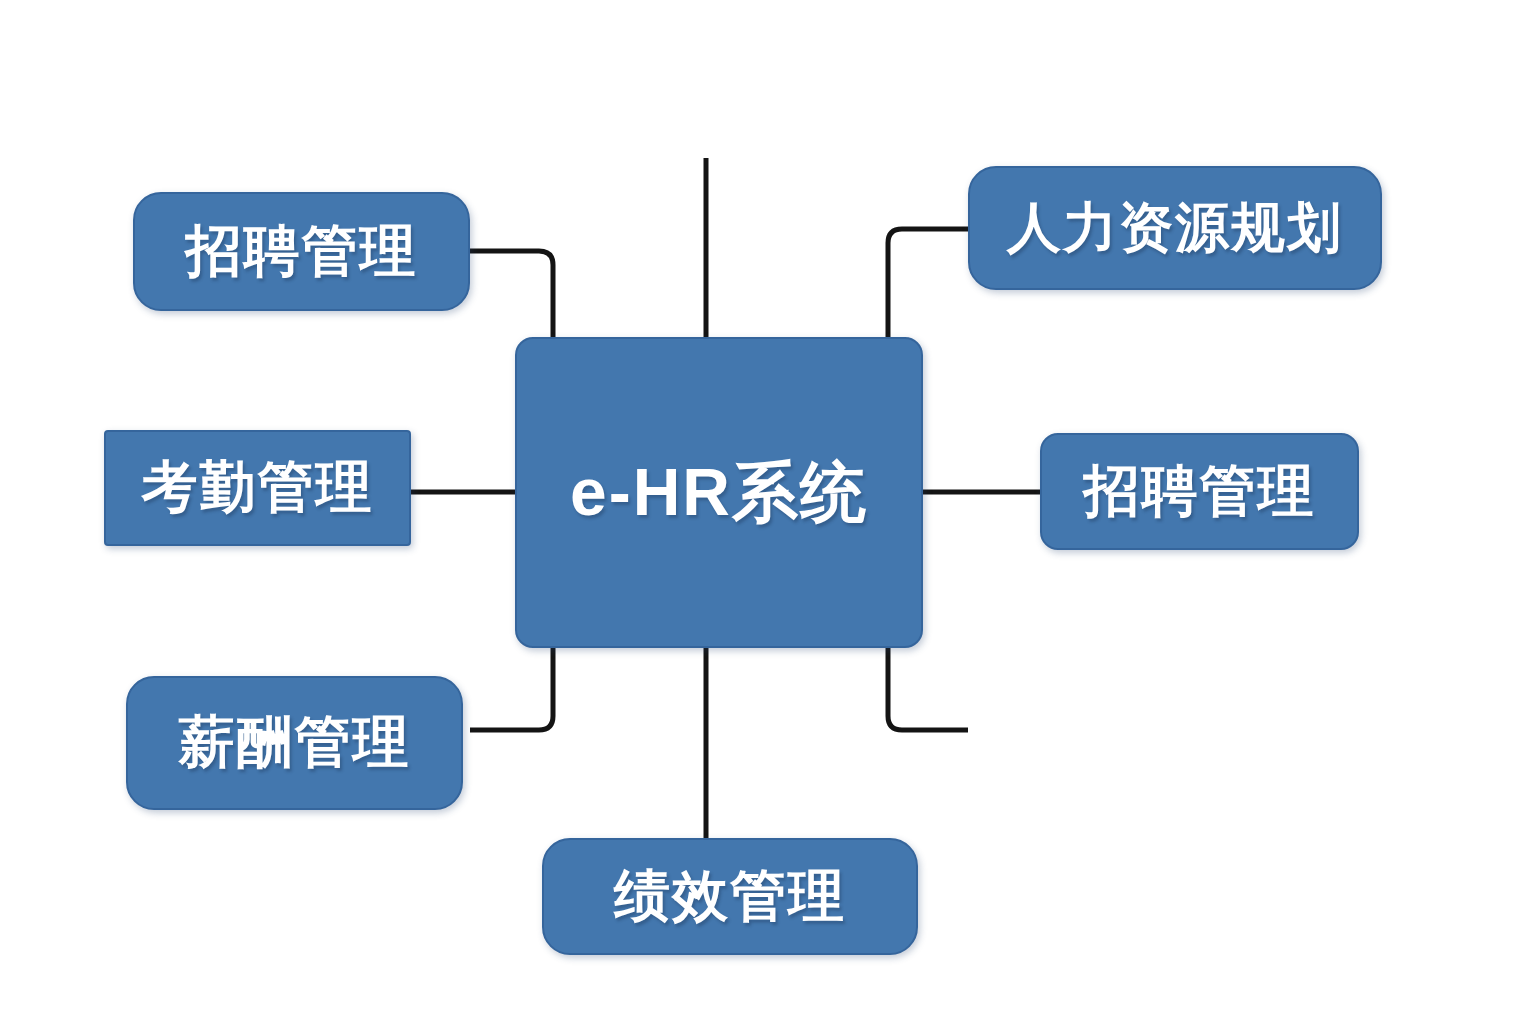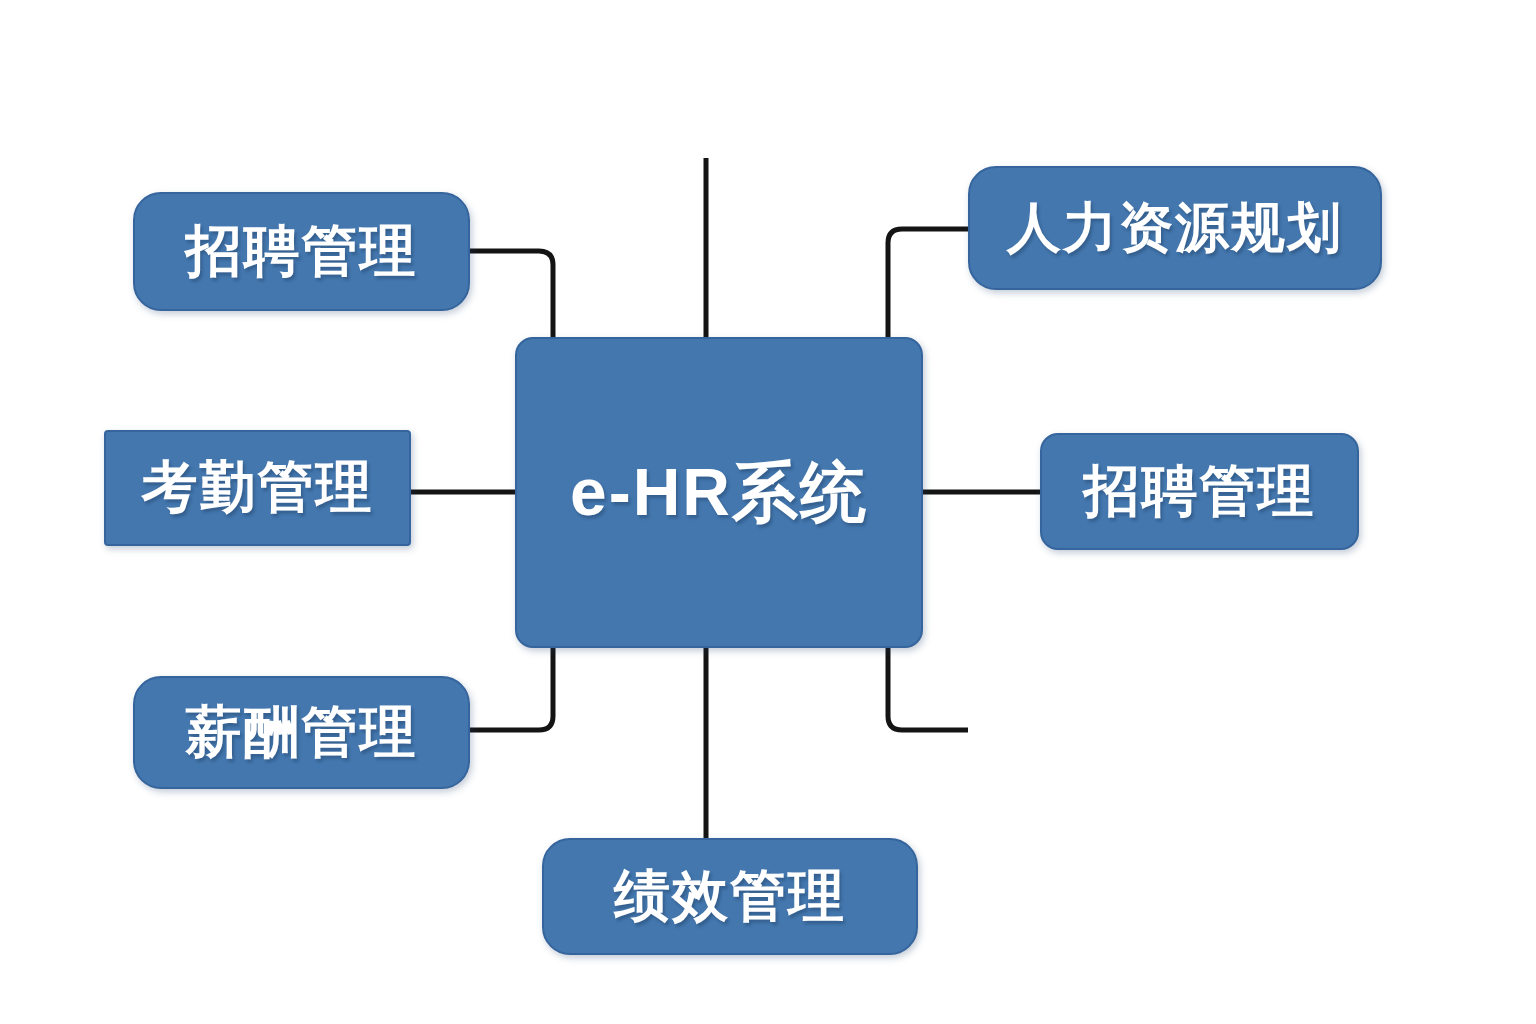--- a/index.html
+++ b/index.html
@@ -49,21 +49,21 @@
   .center{
     left:515px;top:337px;width:408px;height:311px;
     border-radius:18px;
     font-size:66px;
   }
   .node-org{left:518px;top:33px;width:376px;height:125px;}
   .node-self{left:133px;top:192px;width:337px;height:119px;}
   .node-hrplan{left:968px;top:166px;width:414px;height:124px;font-size:54px;}
   .node-attend{left:104px;top:430px;width:307px;height:116px;border-radius:4px;}
   .node-recruit{left:1040px;top:433px;width:319px;height:117px;border-radius:18px;}
-  .node-comp{left:133px;top:676px;width:337px;height:113px;}
+  .node-comp{left:126px;top:676px;width:337px;height:134px;}
   .node-train{left:968px;top:675px;width:352px;height:119px;}
   .node-perf{left:518px;top:838px;width:376px;height:117px;margin-left:24px;}
 </style>
 </head>
 <body>
 
 <div class="canvas">
 
   <svg class="connector-layer" viewBox="0 0 1536 1024" xmlns="http://www.w3.org/2000/svg">
     <path d="M706 158 V337"></path>

